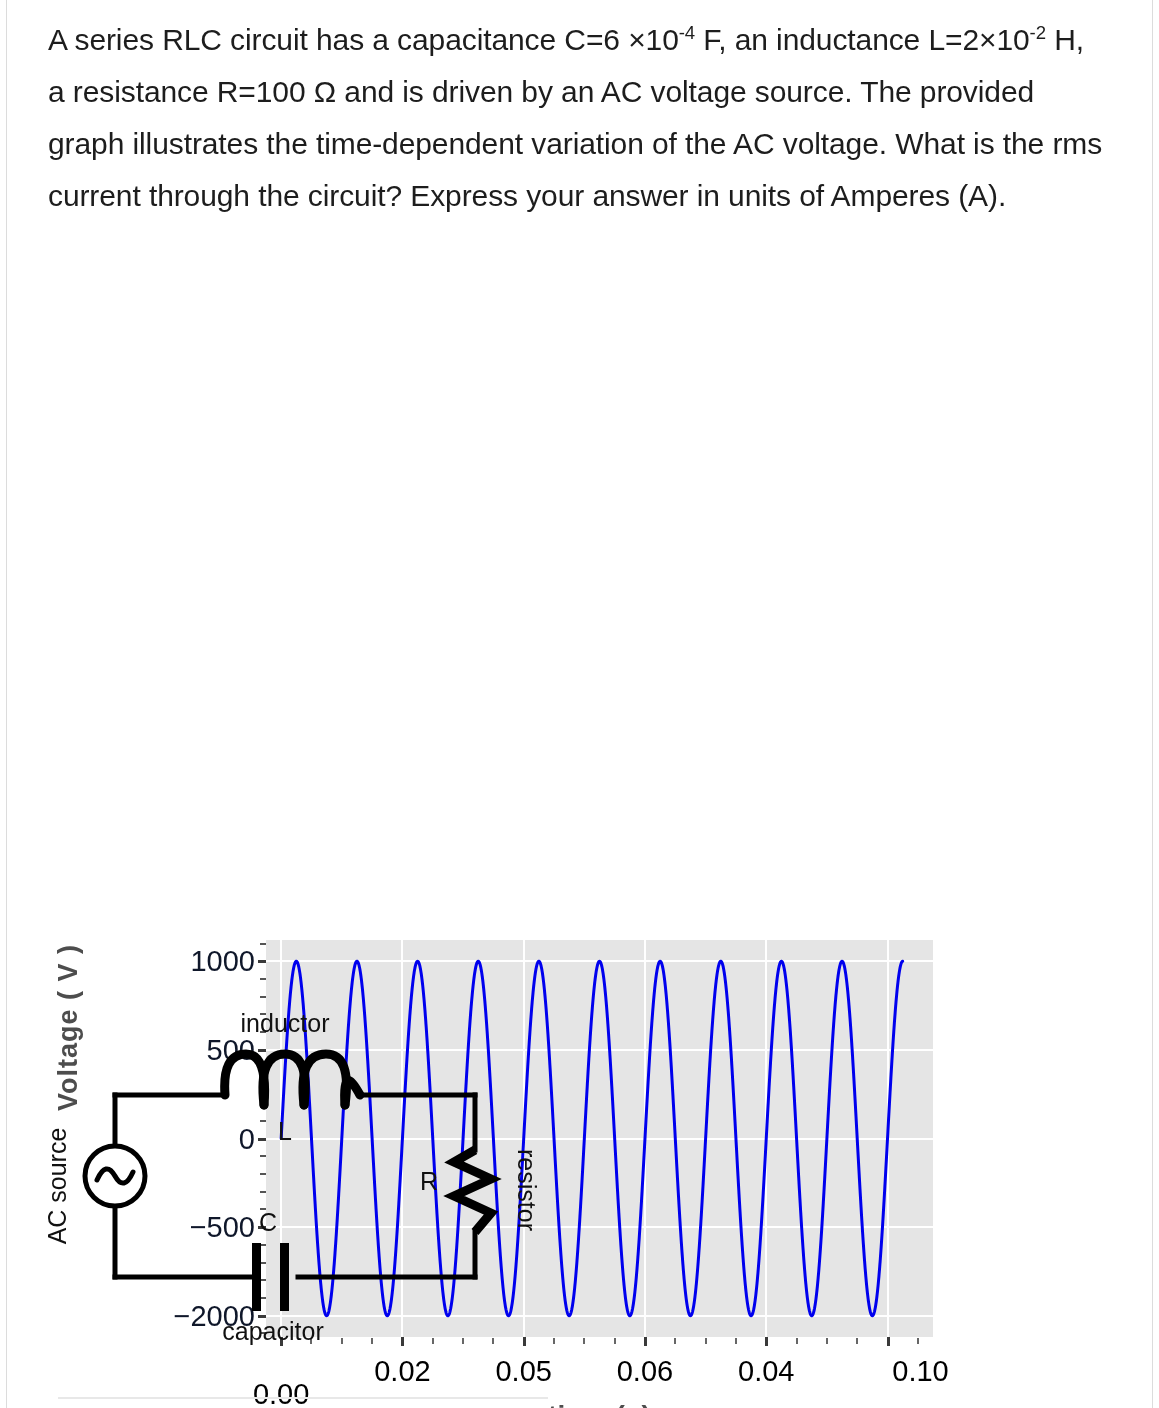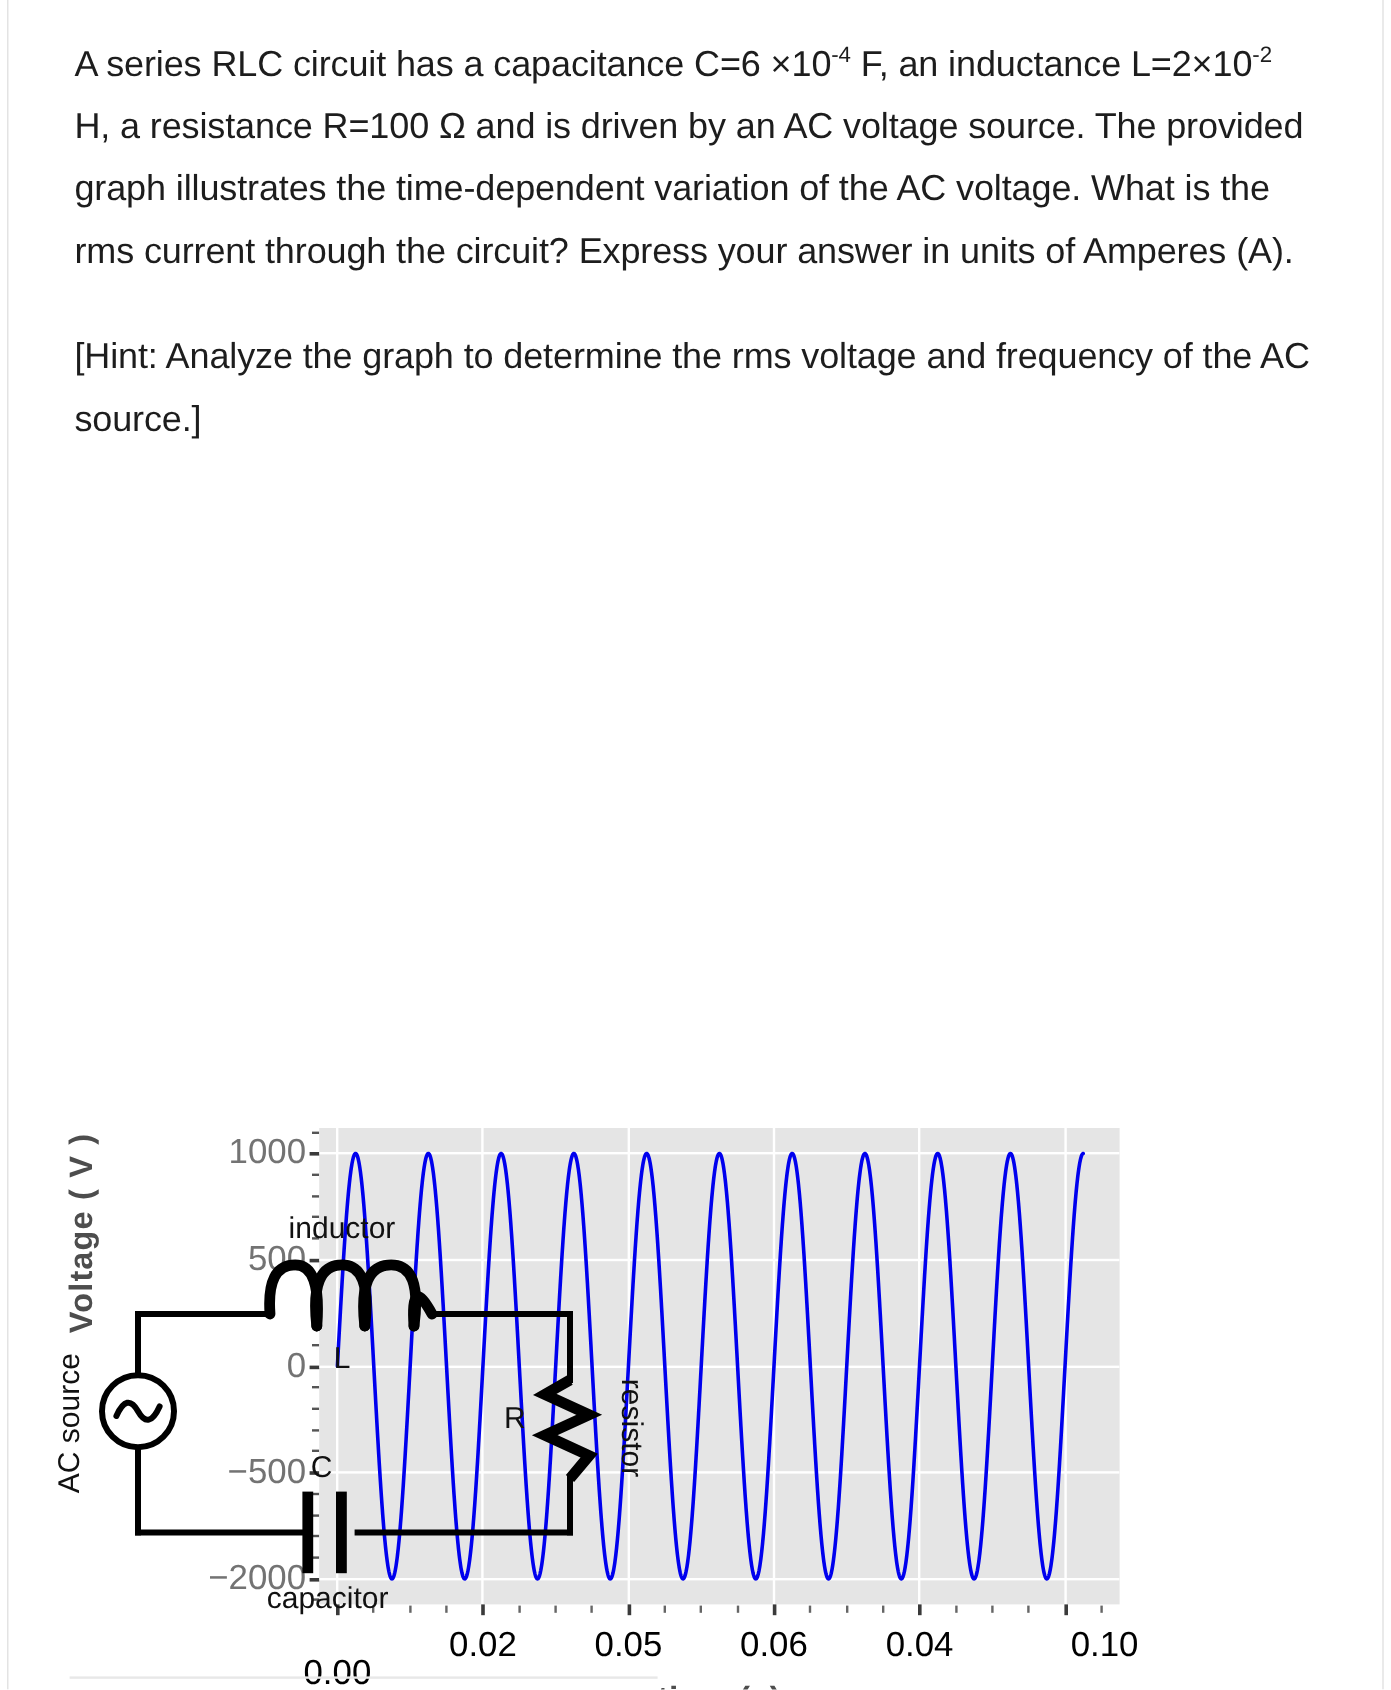--- a/index.html
+++ b/index.html
@@ -26,21 +26,21 @@
   
   .question {
     position: absolute;
     left: 48px; top: 14px; width: 1060px;
   }
   .q-para {
     font-size: 30px;
     line-height: 52px;
     letter-spacing: -0.1px;
     color: #1d1d1d;
-    margin: 14px;
+    margin: 0;
   }
   .q-para.hint { margin-top: 36px; }
   sup { font-size: 0.62em; vertical-align: super; line-height: 0; }
 
   
   .chart-block {
     position: absolute;
     left: 0; top: 452px;
     width: 1159px; height: 540px;
   }
@@ -58,21 +58,21 @@
   }
   .ytick-labels {
     position: absolute;
     left: 150px; top: 480px;
     width: 105px; height: 410px;
   }
   .ytick-labels span {
     position: absolute;
     right: 0;
     font-size: 29px;
-    color: #737373;
+    color: #0f172a;
     white-space: nowrap;
     transform: translateY(-50%);
   }
   .plot-area {
     position: absolute;
     left: 266px; top: 488px;
     width: 667px; height: 397px;
     background: #e5e5e5;
     overflow: hidden;
   }
@@ -138,21 +138,20 @@
   }
 </style>
 </head>
 <body>
 
 <div class="page-border-left"></div>
 <div class="page-border-right"></div>
 
 <div class="question">
   <p class="q-para"><span>A series RLC circuit has a capacitance C=6 ×10</span><sup>-4</sup><span> F, an inductance L=2×10</span><sup>-2</sup><span> H, a resistance R=100 Ω and is driven by an AC voltage source. The provided graph illustrates the time-dependent variation of the AC voltage. What is the rms current through the circuit? Express your answer in units of Amperes (A).</span></p>
-  <p class="q-para hint">[Hint: Analyze the graph to determine the rms voltage and frequency of the AC source.]</p>
 </div>
 
 <div class="chart-block">
   <div class="ylabel">Voltage ( V )</div>
   <div class="ytick-labels" id="ytick-labels">
       <span style="top: 383.732px;">−2000</span>
       <span style="top: 295.116px;">−500</span>
       <span style="top: 206.5px;">0</span>
       <span style="top: 117.884px;">500</span>
       <span style="top: 29.2679px;">1000</span>

